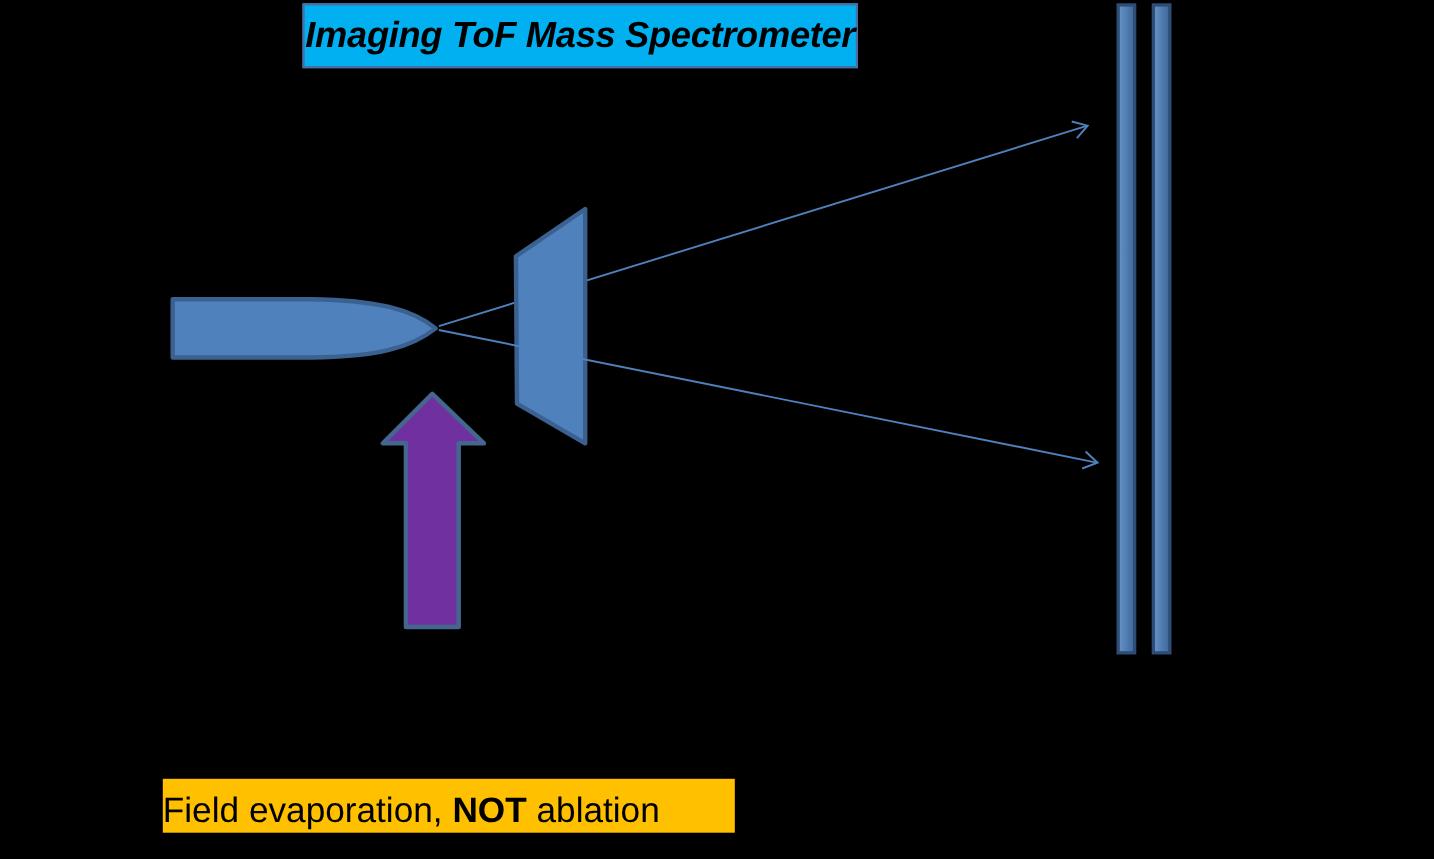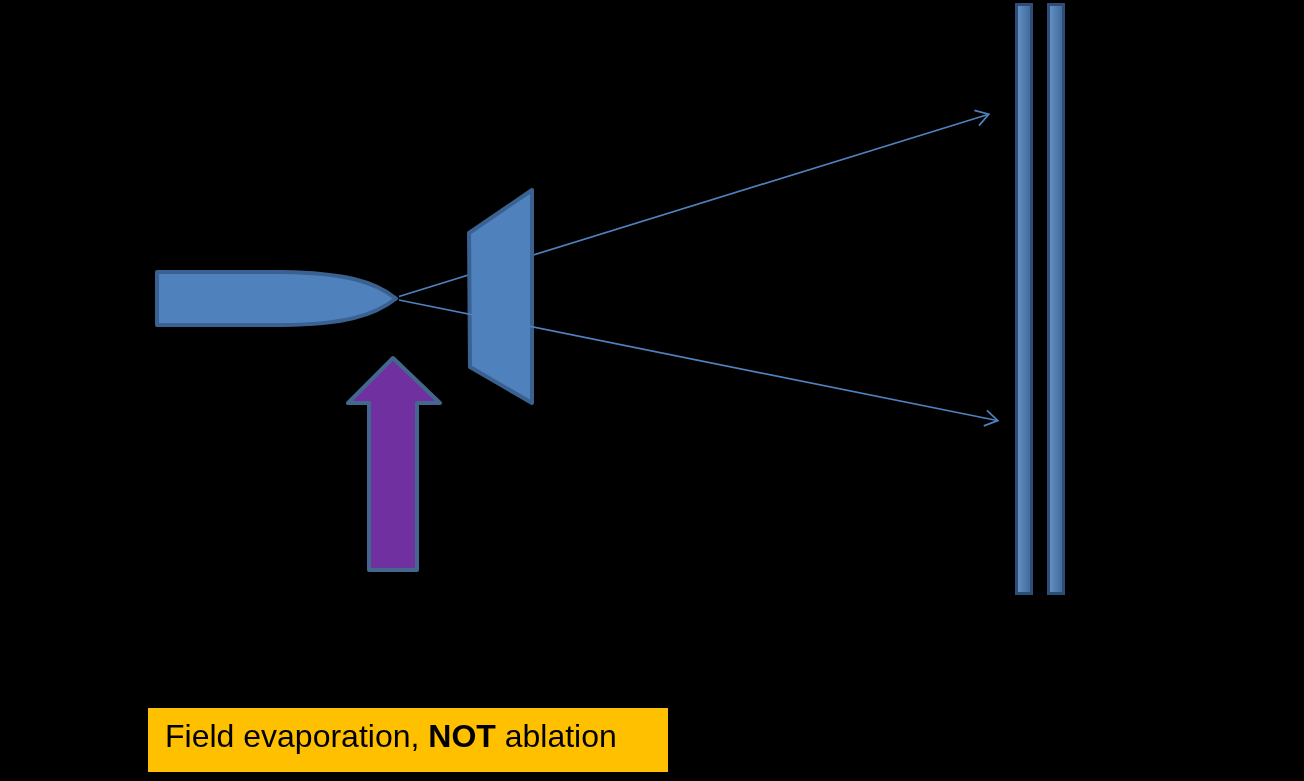--- a/index.html
+++ b/index.html
@@ -59,27 +59,26 @@
     letter-spacing: -0.3px;
     line-height: 54px;
     text-align: center;
     white-space: nowrap;
   }
   .caption-box {
     position: absolute;
     left: 148px;
     top: 708px;
     width: 520px;
-    height: 64px;
+    height: 49px;
     box-sizing: border-box;
     background: var(--caption-bg, #ffc000);
     color: var(--caption-text, #000000);
     font-size: 32px;
     line-height: 57px;
-    padding-left: 17px;
     white-space: nowrap;
   }
   .caption-box .em {
     font-weight: bold;
   }
 </style>
 </head>
 <body>
 
 <div id="slide">
@@ -103,18 +102,21 @@
     <path class="traj" marker-end="url(#arrowV)" d="M399,300 L997,420.5"></path>
 
     <path class="shape" d="M157,272 L283,272 C 343,273 374,281 396,298.5 C 374,316 343,324.5 283,325 L157,325 Z"></path>
 
     <path class="pulse-arrow" d="M393,358 L348,403 L369,403 L369,570 L417,570 L417,403 L440,403 Z"></path>
 
     <rect class="plate" x="1016.5" y="4.5" width="15" height="589"></rect>
     <rect class="plate" x="1048.5" y="4.5" width="15" height="589"></rect>
   </svg>
 
+  <div class="title-box">
+    <span>Imaging ToF Mass Spectrometer</span>
+  </div>
 
   <div class="caption-box">
     <span>Field evaporation, </span><span class="em">NOT</span><span> ablation</span>
   </div>
 
 </div>
 
 </body></html>

